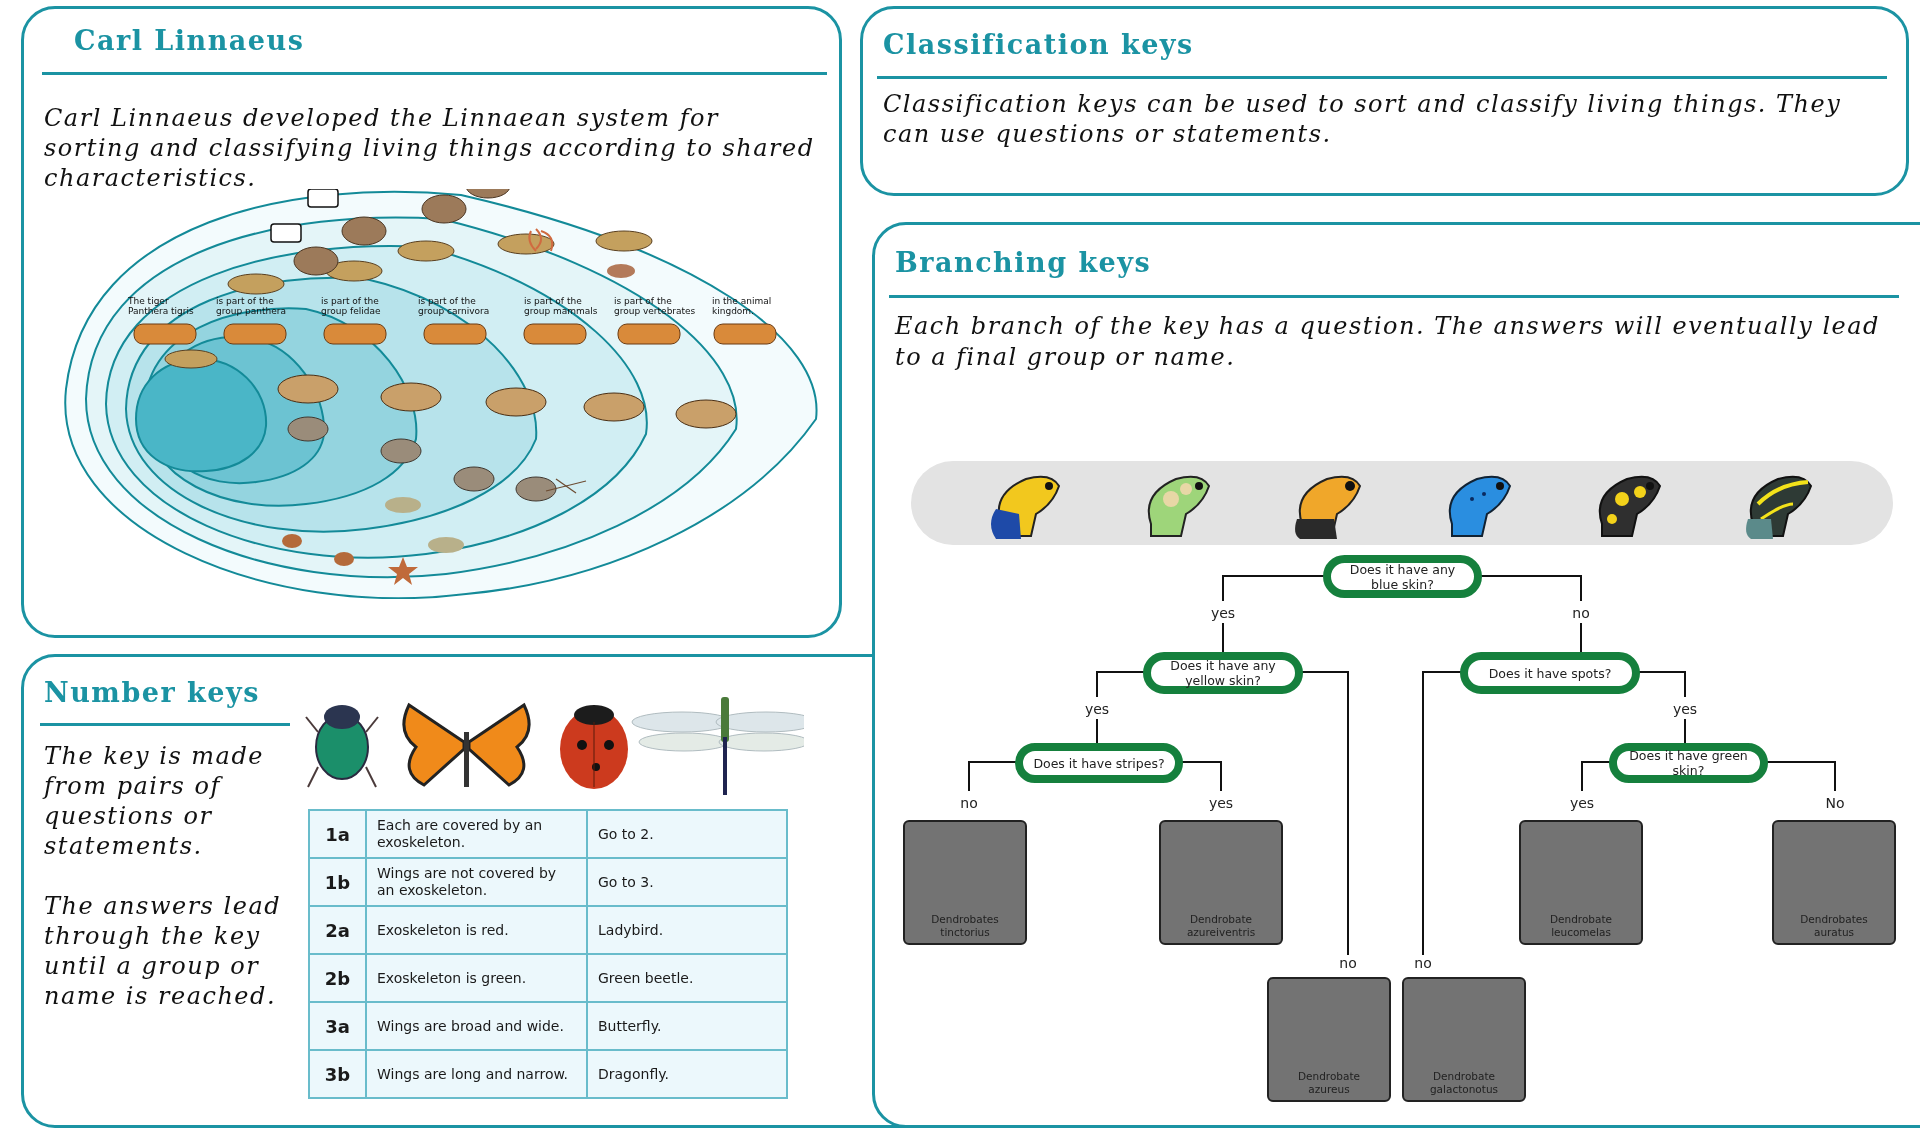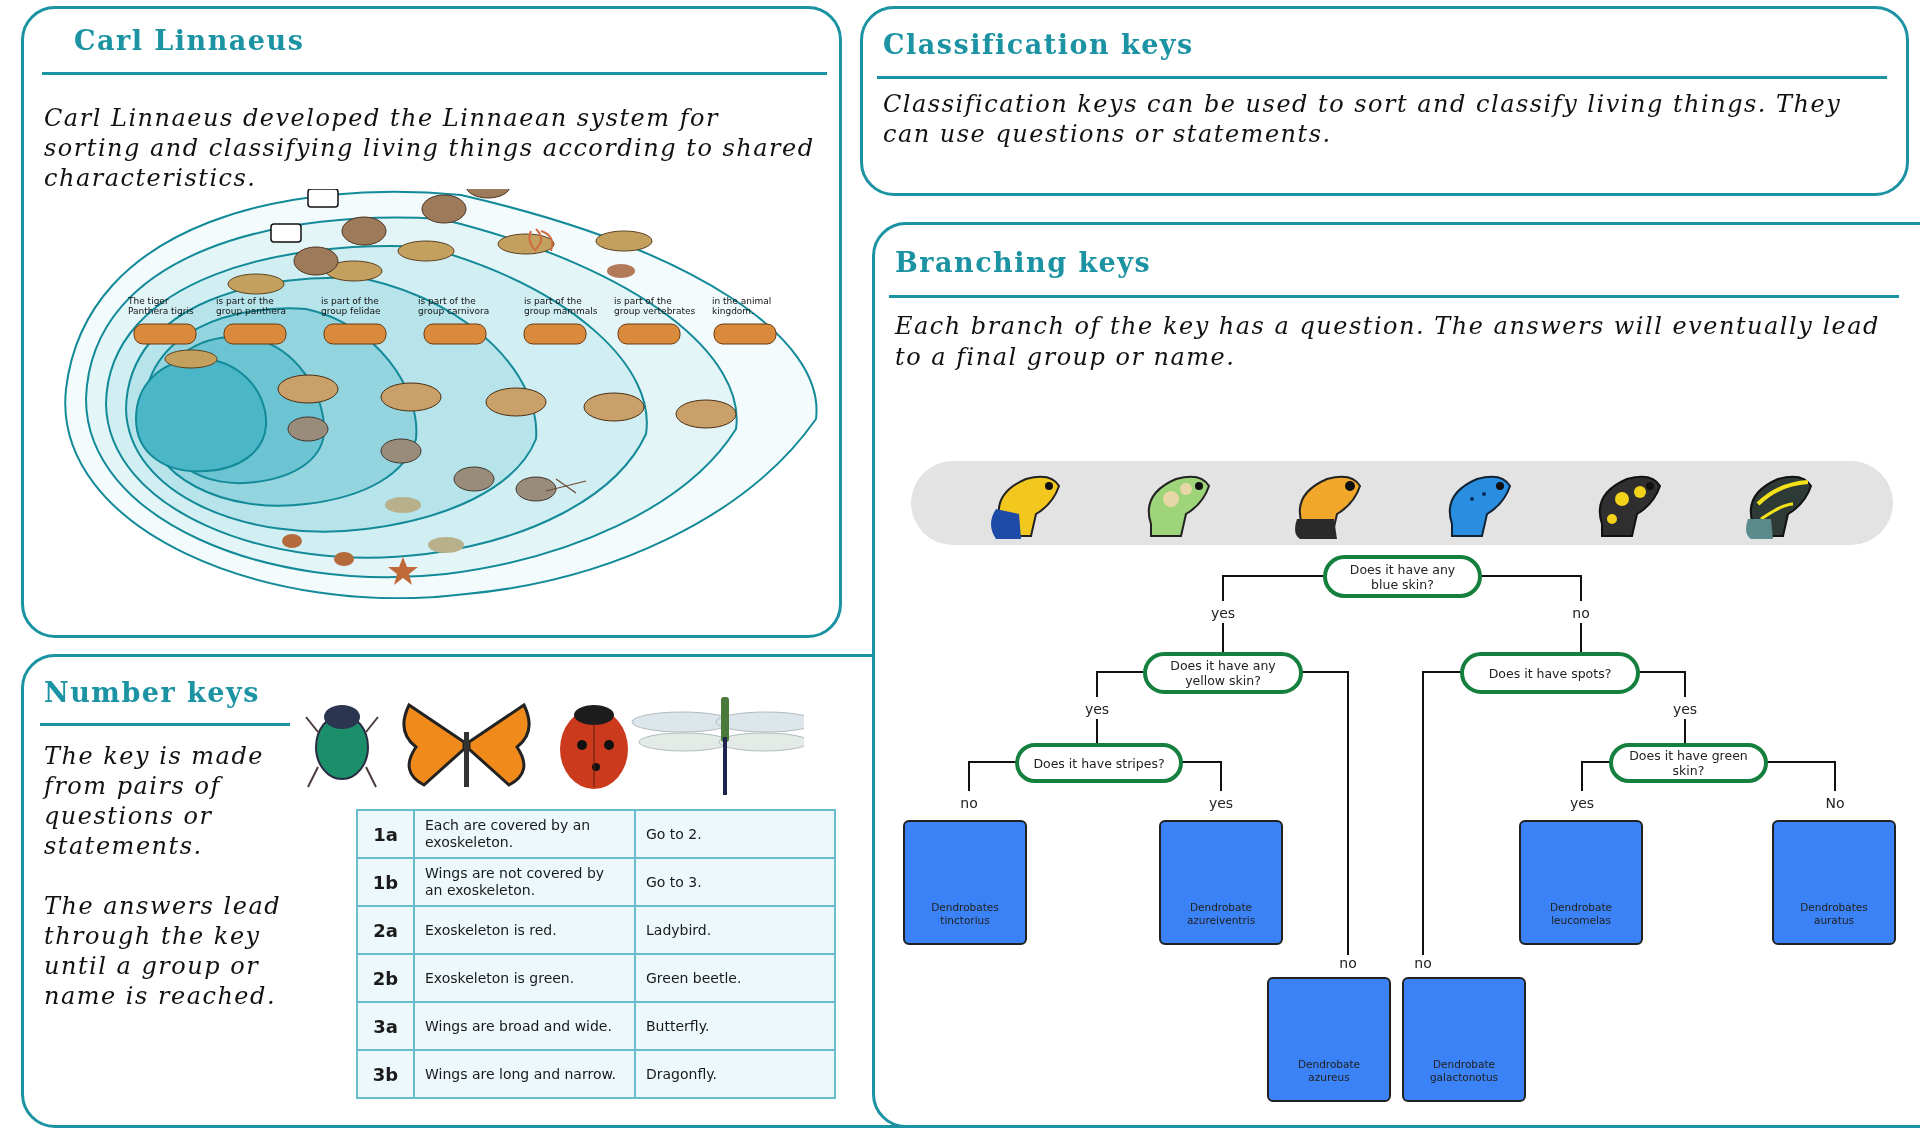--- a/index.html
+++ b/index.html
@@ -42,21 +42,20 @@
   #p-number { left: 21px; top: 654px; width: 990px; height: 474px; }
   #p-number .panel-title { left: 20px; top: 20px; }
   #p-number .panel-rule { left: 16px; top: 66px; width: 250px; }
   #num-text { position: absolute; left: 20px; top: 84px; width: 240px; font-size: 24px; line-height: 30px; }
   #num-text p + p { margin-top: 30px; font-style: italic; }
   #insects { position: absolute; left: 280px; top: 30px; width: 500px; height: 110px; }
   #numkey-table {
     position: absolute; left: 284px; top: 152px; width: 480px;
     border-collapse: collapse; background: #ecf8fc;
     font-family: "DejaVu Sans", sans-serif;
-    margin-left: 48px;
   }
   #numkey-table td { border: 2px solid #69bccb; height: 48px; vertical-align: middle; font-size: 14px; padding: 2px 10px; line-height: 17px; }
   #numkey-table td.code { width: 57px; text-align: center; font-weight: bold; font-size: 18px; }
   #numkey-table td.stmt { width: 221px; }
 
   
   #p-class { left: 860px; top: 6px; width: 1049px; height: 190px; }
   #p-class .panel-title { left: 20px; top: 20px; }
   #p-class .panel-rule { left: 14px; top: 67px; width: 1010px; }
   #class-text { position: absolute; left: 20px; top: 80px; width: 1010px; font-size: 24px; line-height: 30px; }
@@ -69,28 +68,28 @@
 
   #frog-strip {
     position: absolute; left: 36px; top: 236px; width: 982px; height: 84px;
     background: #e3e3e3; border-radius: 42px;
     display: flex; justify-content: space-around; align-items: center; padding: 0 40px;
   }
   .frog { width: 90px; height: 78px; }
 
   #tree { position: absolute; left: 0; top: 0; width: 1049px; height: 906px; pointer-events: none; }
   .qnode {
-    position: absolute; background: #fff; border: 4px solid #15803d; border-radius: 22px;
+    position: absolute; background: #fff; border: 8px solid #15803d; border-radius: 22px;
     font-size: 12.5px; text-align: center; display: flex; align-items: center; justify-content: center;
     line-height: 15px; padding: 0 8px; color: #222;
   }
   .elabel { position: absolute; font-size: 14px; color: #222; transform: translateX(-50%); }
   .leaf {
-    position: absolute; width: 124px; height: 125px; border: 2px solid #222; border-radius: 6px; background: #3b82f6;
-    display: flex; flex-direction: column; justify-content: flex-end; align-items: center; padding-bottom: 16px;
+    position: absolute; width: 124px; height: 125px; border: 2px solid #222; border-radius: 6px; background: #737373;
+    display: flex; flex-direction: column; justify-content: flex-end; align-items: center; padding-bottom: 4px;
     font-size: 10.5px; line-height: 13px; text-align: center; color: #222;
   }
 </style>
 </head>
 <body>
 
 <section class="panel" id="p-linnaeus">
   <h2 class="panel-title cursive" style="font-style:normal;color:#1b93a3">Carl Linnaeus</h2>
   <div class="panel-rule"></div>
   <p id="linn-text" class="cursive">Carl Linnaeus developed the Linnaean system for sorting and classifying living things according to shared characteristics.</p>

